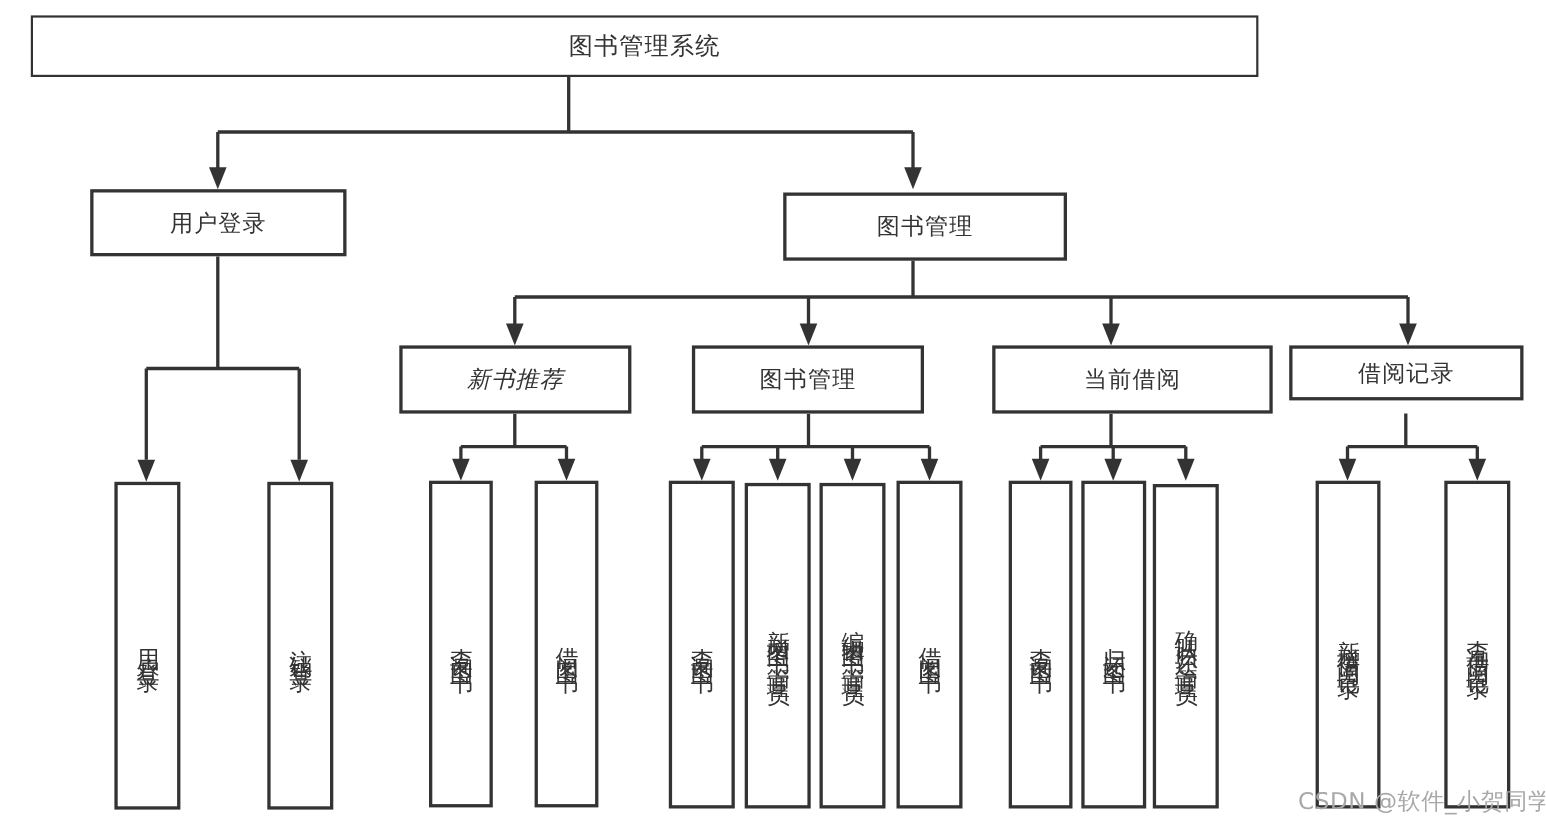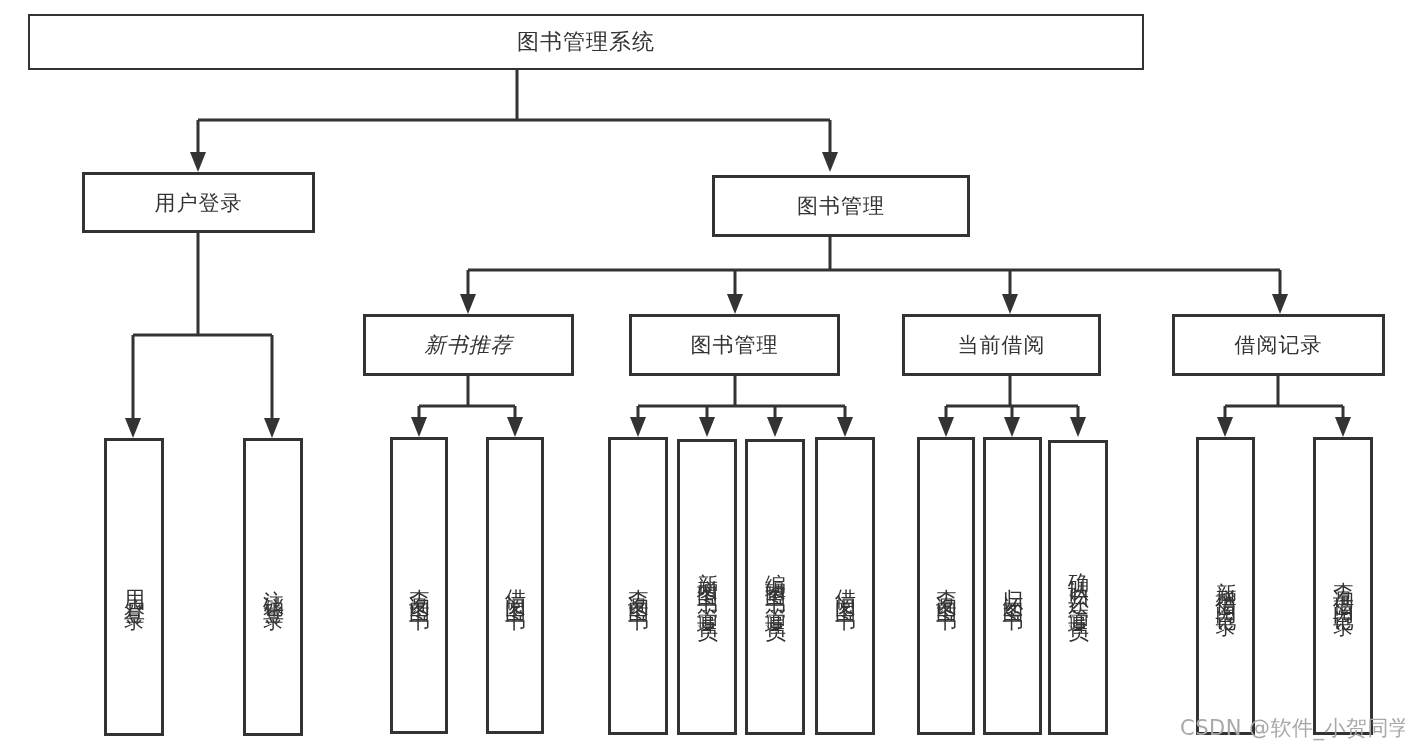--- a/index.html
+++ b/index.html
@@ -98,22 +98,22 @@
     </g>
   </svg>
 
   <div class="hbox root" style="left:28px;top:14px;width:1116px;height:56px;">图书管理系统</div>
 
   <div class="hbox" style="left:82px;top:172px;width:233px;height:61px;">用户登录</div>
   <div class="hbox" style="left:712px;top:175px;width:258px;height:62px;">图书管理</div>
 
   <div class="hbox" style="left:363px;top:314px;width:211px;height:62px;font-style:italic;">新书推荐</div>
   <div class="hbox" style="left:629px;top:314px;width:211px;height:62px;">图书管理</div>
-  <div class="hbox" style="left:902px;top:314px;width:199px;height:62px;">当前借阅</div>
-  <div class="hbox" style="left:1172px;top:314px;width:213px;height:62px;">借阅记录</div>
+  <div class="hbox" style="left:902px;top:314px;width:255px;height:62px;">当前借阅</div>
+  <div class="hbox" style="left:1172px;top:314px;width:213px;height:50px;">借阅记录</div>
 
   <div class="vbox" style="left:104px;top:438px;width:60px;height:298px;">
     <span>用户登录</span>
   </div>
   <div class="vbox" style="left:243px;top:438px;width:60px;height:298px;">
     <span>注销登录</span>
   </div>
 
   <div class="vbox" style="left:390px;top:437px;width:58px;height:297px;">
     <span>查询图书</span>

